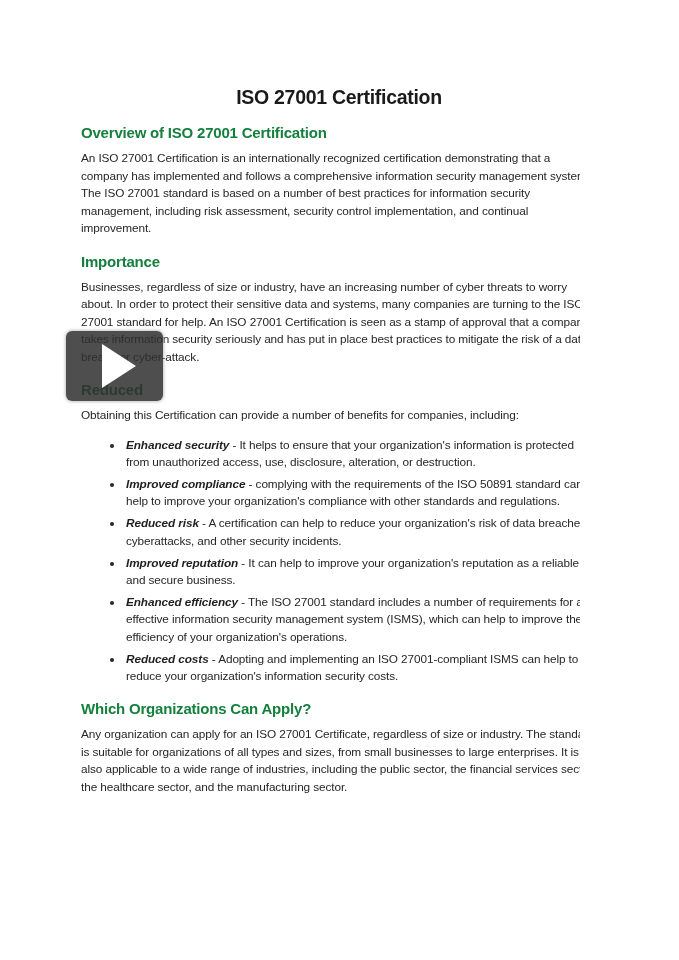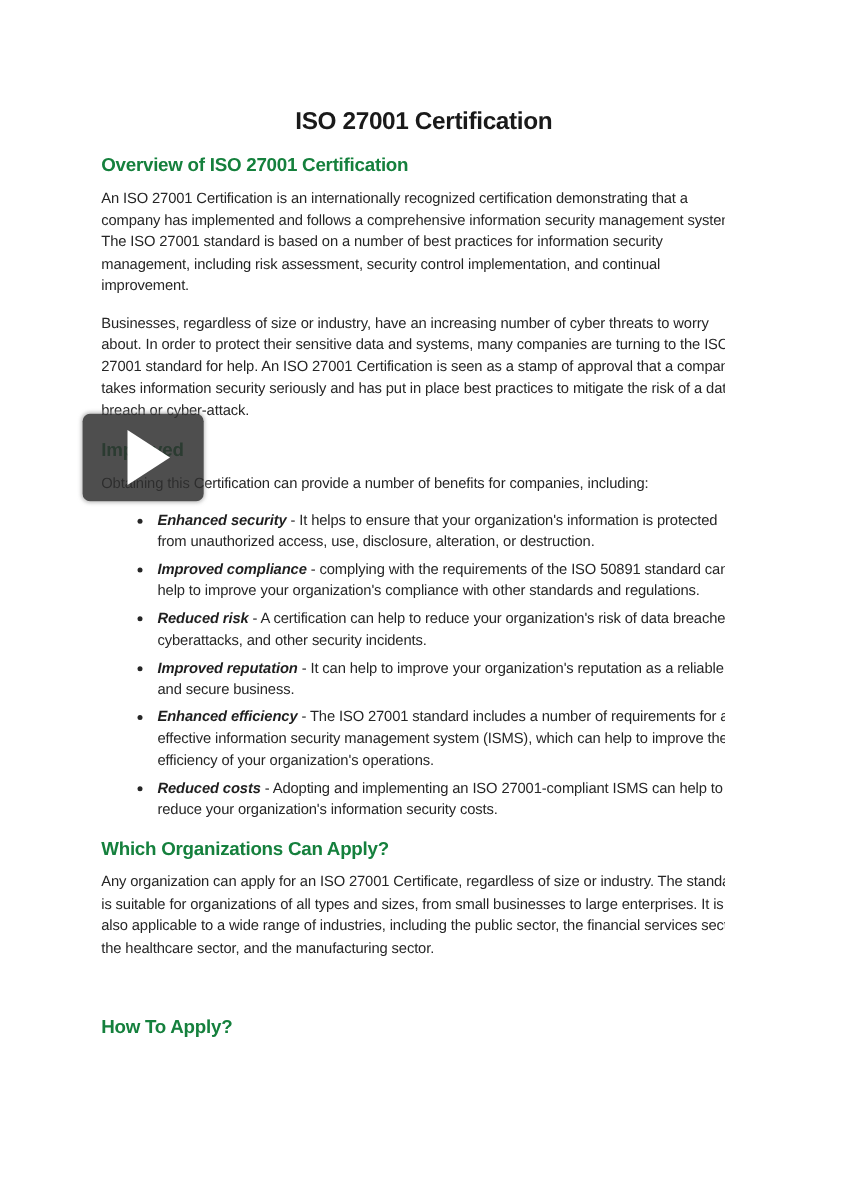--- a/index.html
+++ b/index.html
@@ -81,37 +81,37 @@
 <body>
 
 <div class="page">
   <div class="doc">
 
     <h1>ISO 27001 Certification</h1>
 
     <h2>Overview of ISO 27001 Certification</h2>
     <p>An ISO 27001 Certification is an internationally recognized certification demonstrating that a company has implemented and follows a comprehensive information security management system. The ISO 27001 standard is based on a number of best practices for information security management, including risk assessment, security control implementation, and continual improvement.</p>
 
+    <h2>Importance</h2>
     <p>Businesses, regardless of size or industry, have an increasing number of cyber threats to worry about. In order to protect their sensitive data and systems, many companies are turning to the ISO 27001 standard for help. An ISO 27001 Certification is seen as a stamp of approval that a company takes information security seriously and has put in place best practices to mitigate the risk of a data breach or cyber-attack.</p>
 
-    <h2>Improved</h2>
+    <h2>Reduced</h2>
     <p>Obtaining this Certification can provide a number of benefits for companies, including:</p>
 
     <ul>
       <li><span class="term">Enhanced security</span> <span>- It helps to ensure that your organization's information is protected from unauthorized access, use, disclosure, alteration, or destruction.</span></li>
       <li><span class="term">Improved compliance</span> <span>- complying with the requirements of the ISO 50891 standard can help to improve your organization's compliance with other standards and regulations.</span></li>
       <li><span class="term">Reduced risk</span> <span>- A certification can help to reduce your organization's risk of data breaches, cyberattacks, and other security incidents.</span></li>
       <li><span class="term">Improved reputation</span> <span>- It can help to improve your organization's reputation as a reliable and secure business.</span></li>
       <li><span class="term">Enhanced efficiency</span> <span>- The ISO 27001 standard includes a number of requirements for an effective information security management system (ISMS), which can help to improve the efficiency of your organization's operations.</span></li>
       <li><span class="term">Reduced costs</span> <span>- Adopting and implementing an ISO 27001-compliant ISMS can help to reduce your organization's information security costs.</span></li>
     </ul>
 
     <h2>Which Organizations Can Apply?</h2>
     <p>Any organization can apply for an ISO 27001 Certificate, regardless of size or industry. The standard is suitable for organizations of all types and sizes, from small businesses to large enterprises. It is also applicable to a wide range of industries, including the public sector, the financial services sector, the healthcare sector, and the manufacturing sector.</p>
 
-    <h2 class="how">How To Apply?</h2>
 
   </div>
 
   <div class="play-overlay">
     <span class="play-tri"></span>
   </div>
 </div>
 
 </body></html>

